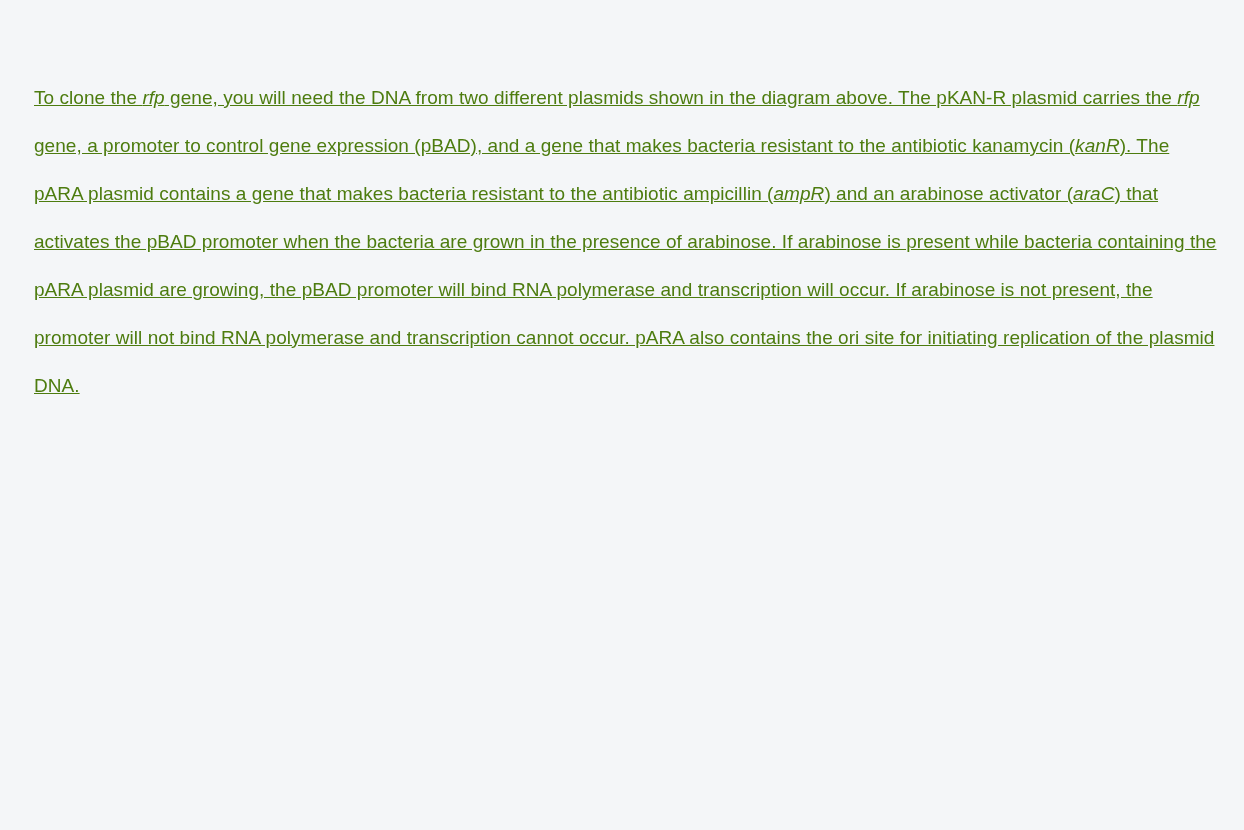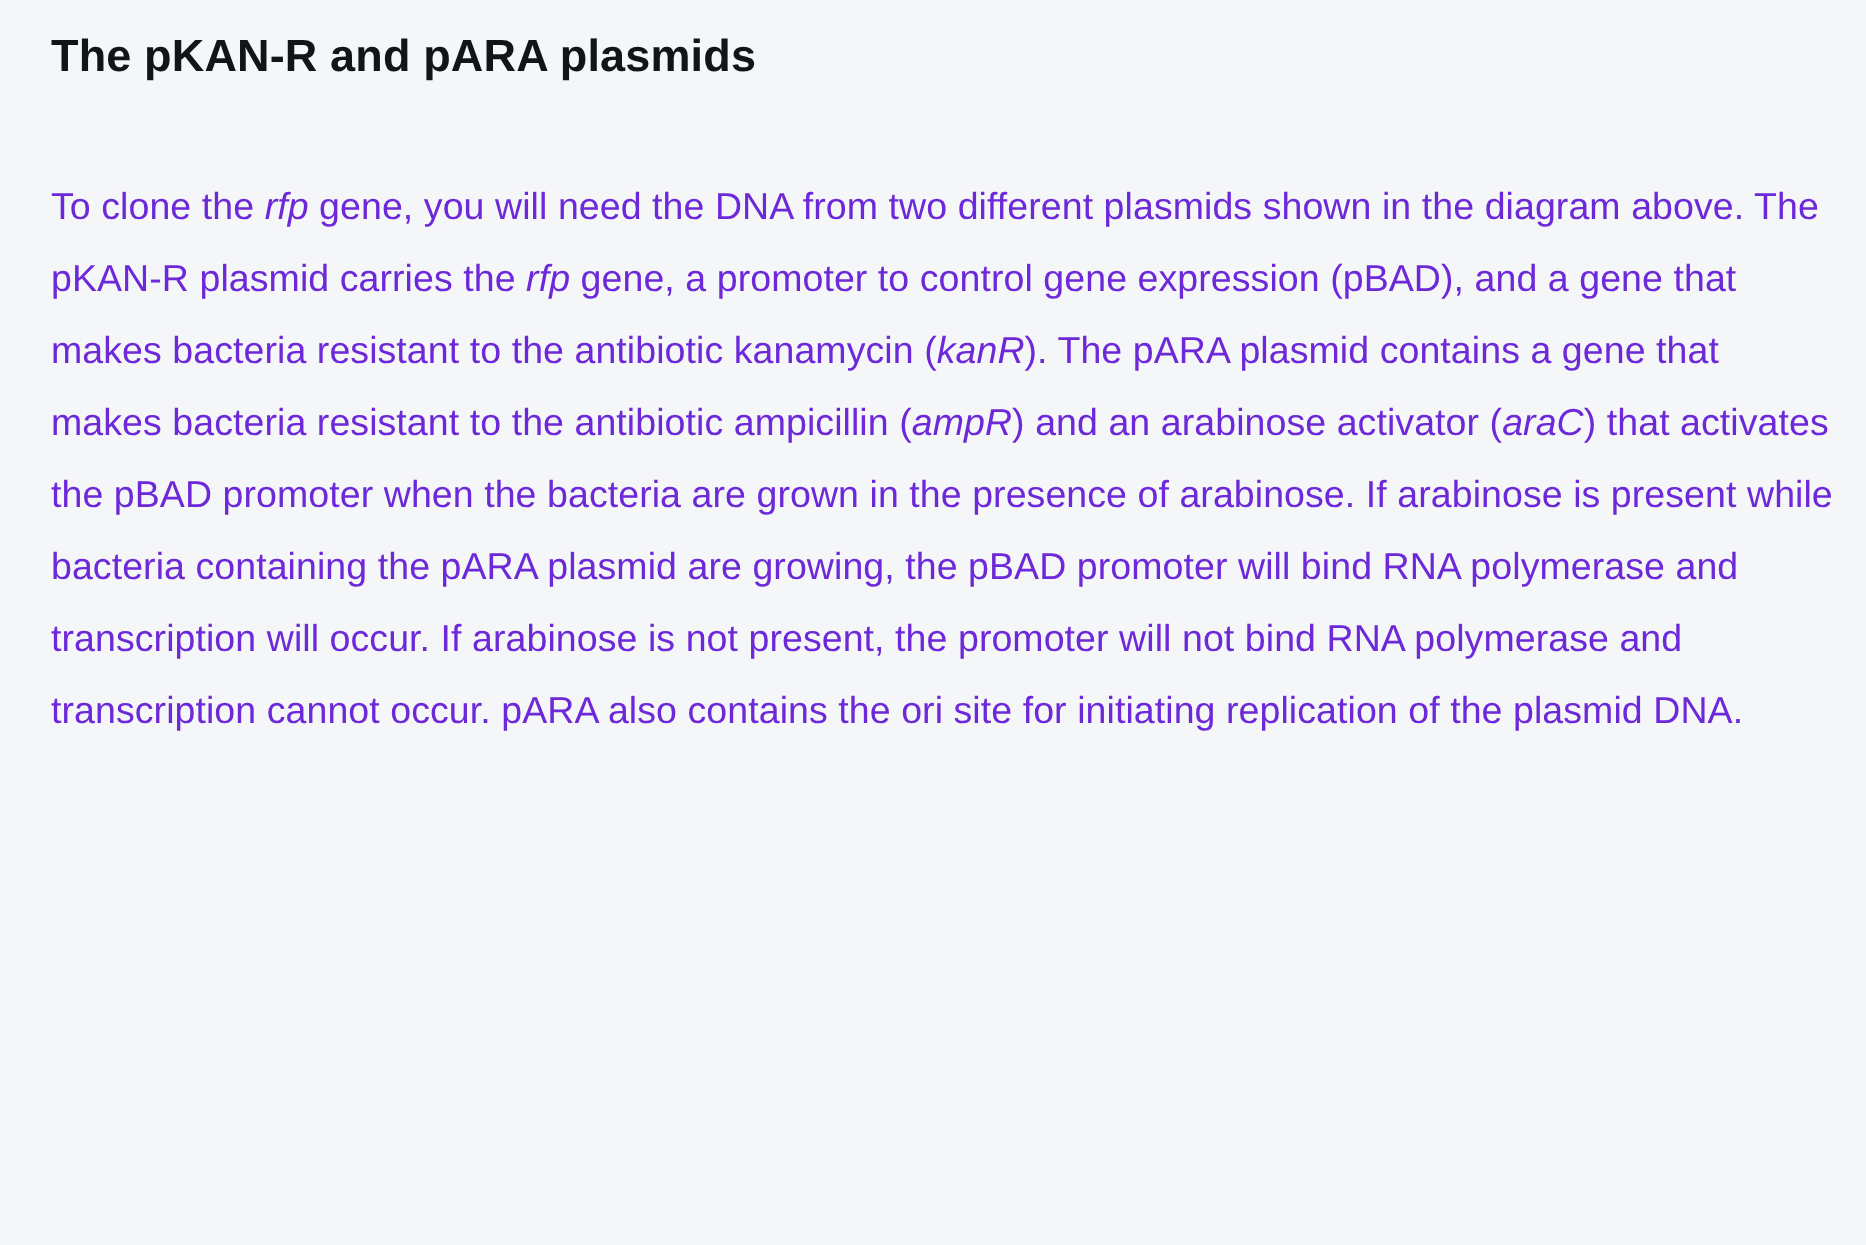--- a/index.html
+++ b/index.html
@@ -27,40 +27,40 @@
     font-weight: bold;
     line-height: 40px;
     letter-spacing: 0.1px;
     margin: 0 0 0 0;
     color: #111418;
   }
   .body-block {
     margin-top: 56px;
   }
   p.para {
-    font-size: 25px;
+    font-size: 19px;
     line-height: 48px;
     margin: 0;
-    color: #6d28d9;
+    color: #4d7c0f;
     letter-spacing: 0.05px;
     max-width: 1200px;
+    text-decoration: underline;
   }
   p.para + p.para {
     margin-top: 48px;
   }
   .gene {
     font-style: italic;
   }
 </style>
 </head>
 <body>
 
 <div class="page">
 
-  <h1 class="doc-title">The pKAN-R and pARA plasmids</h1>
 
   <div class="body-block">
     <div>
         <p class="para"><span>To clone the </span><span class="gene">rfp</span><span> gene, you will need the DNA from two different plasmids shown in the diagram above. The pKAN-R plasmid carries the </span><span class="gene">rfp</span><span> gene, a promoter to control gene expression (pBAD), and a gene that makes bacteria resistant to the antibiotic kanamycin (</span><span class="gene">kanR</span><span>). The pARA plasmid contains a gene that makes bacteria resistant to the antibiotic ampicillin (</span><span class="gene">ampR</span><span>) and an arabinose activator (</span><span class="gene">araC</span><span>) that activates the pBAD promoter when the bacteria are grown in the presence of arabinose. If arabinose is present while bacteria containing the pARA plasmid are growing, the pBAD promoter will bind RNA polymerase and transcription will occur. If arabinose is not present, the promoter will not bind RNA polymerase and transcription cannot occur. pARA also contains the ori site for initiating replication of the plasmid DNA.</span></p>
       </div>
   </div>
 
 </div>
 
 </body></html>

